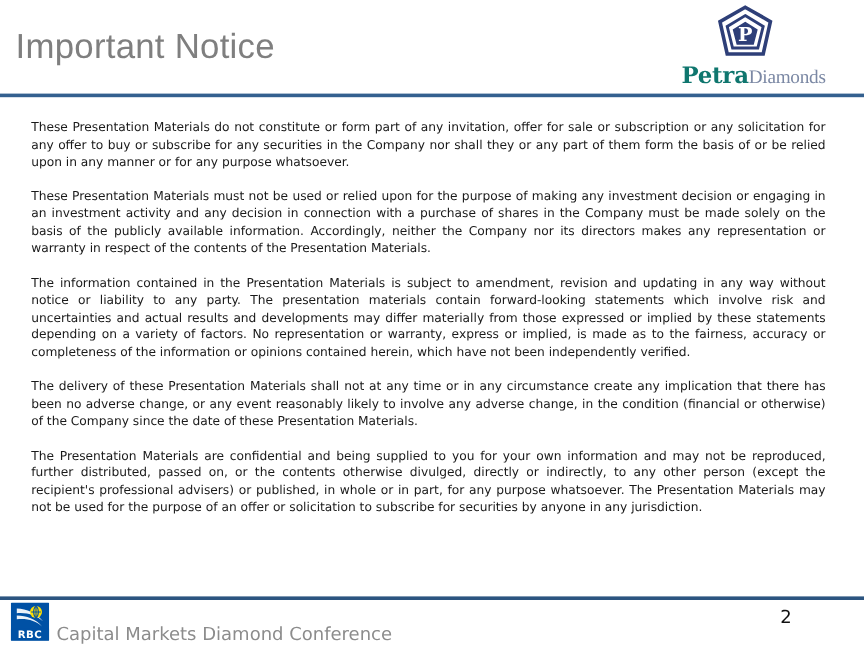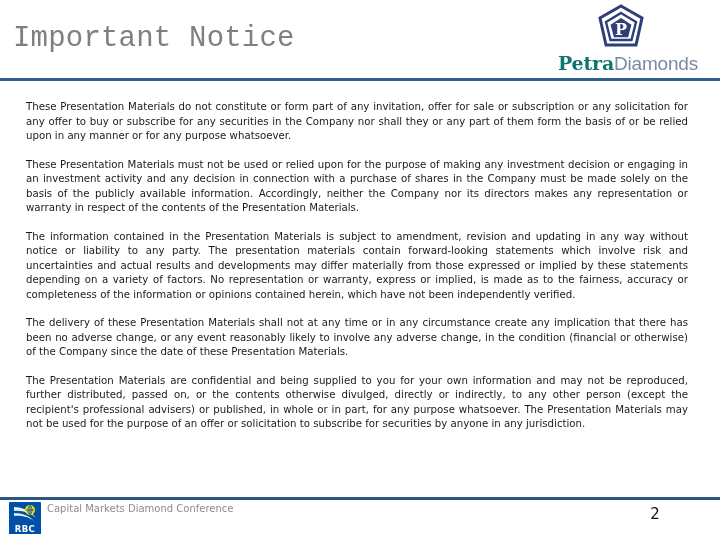--- a/index.html
+++ b/index.html
@@ -30,21 +30,21 @@
     position: absolute;
     left: 0;
     top: 0;
     width: 720px;
     height: 81px;
   }
   .slide-title {
     position: absolute;
     left: 13px;
     top: 22px;
-    font-family: Liberation Mono, monospace;
+    font-family: Liberation Sans, sans-serif;
     font-size: 29px;
     font-weight: 400;
     letter-spacing: 0.2px;
     color: #7f7f7f;
     white-space: nowrap;
     line-height: 34px;
   }
   .header-rule {
     position: absolute;
     left: 0;
@@ -79,22 +79,22 @@
     line-height: 22px;
   }
   .petra-word-petra {
     font-family: "DejaVu Serif", "Liberation Serif", serif;
     font-size: 19px;
     font-weight: 700;
     color: #0f766e;
     letter-spacing: -0.2px;
   }
   .petra-word-diamonds {
-    font-family: Liberation Sans, sans-serif;
-    font-size: 19px;
+    font-family: Liberation Serif, serif;
+    font-size: 16px;
     font-weight: 400;
     color: #7b88a4;
     letter-spacing: -0.2px;
   }
 
   
   .body-copy {
     position: absolute;
     left: 26px;
     top: 96px;
@@ -129,23 +129,23 @@
   .rbc-logo {
     position: absolute;
     left: 9px;
     top: 5px;
     width: 32px;
     height: 36px;
   }
   .footer-text {
     position: absolute;
     left: 47px;
-    top: 6px;
-    font-family: "DejaVu Sans", "Liberation Sans", sans-serif;
-    font-size: 10px;
+    top: 22px;
+    font-family: "DejaVu Sans", "Liberation Sans", sans-serif;
+    font-size: 15px;
     color: #8c8c8c;
     white-space: nowrap;
   }
   .page-number {
     position: absolute;
     left: 640px;
     top: 8px;
     width: 30px;
     text-align: center;
     font-family: "DejaVu Sans", "Liberation Sans", sans-serif;

